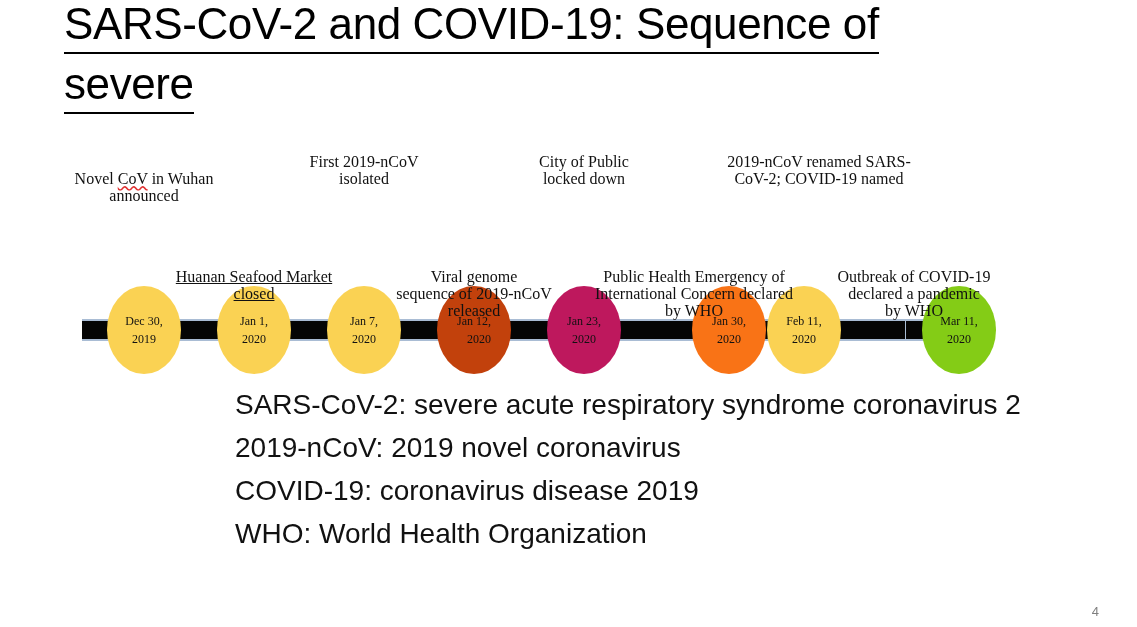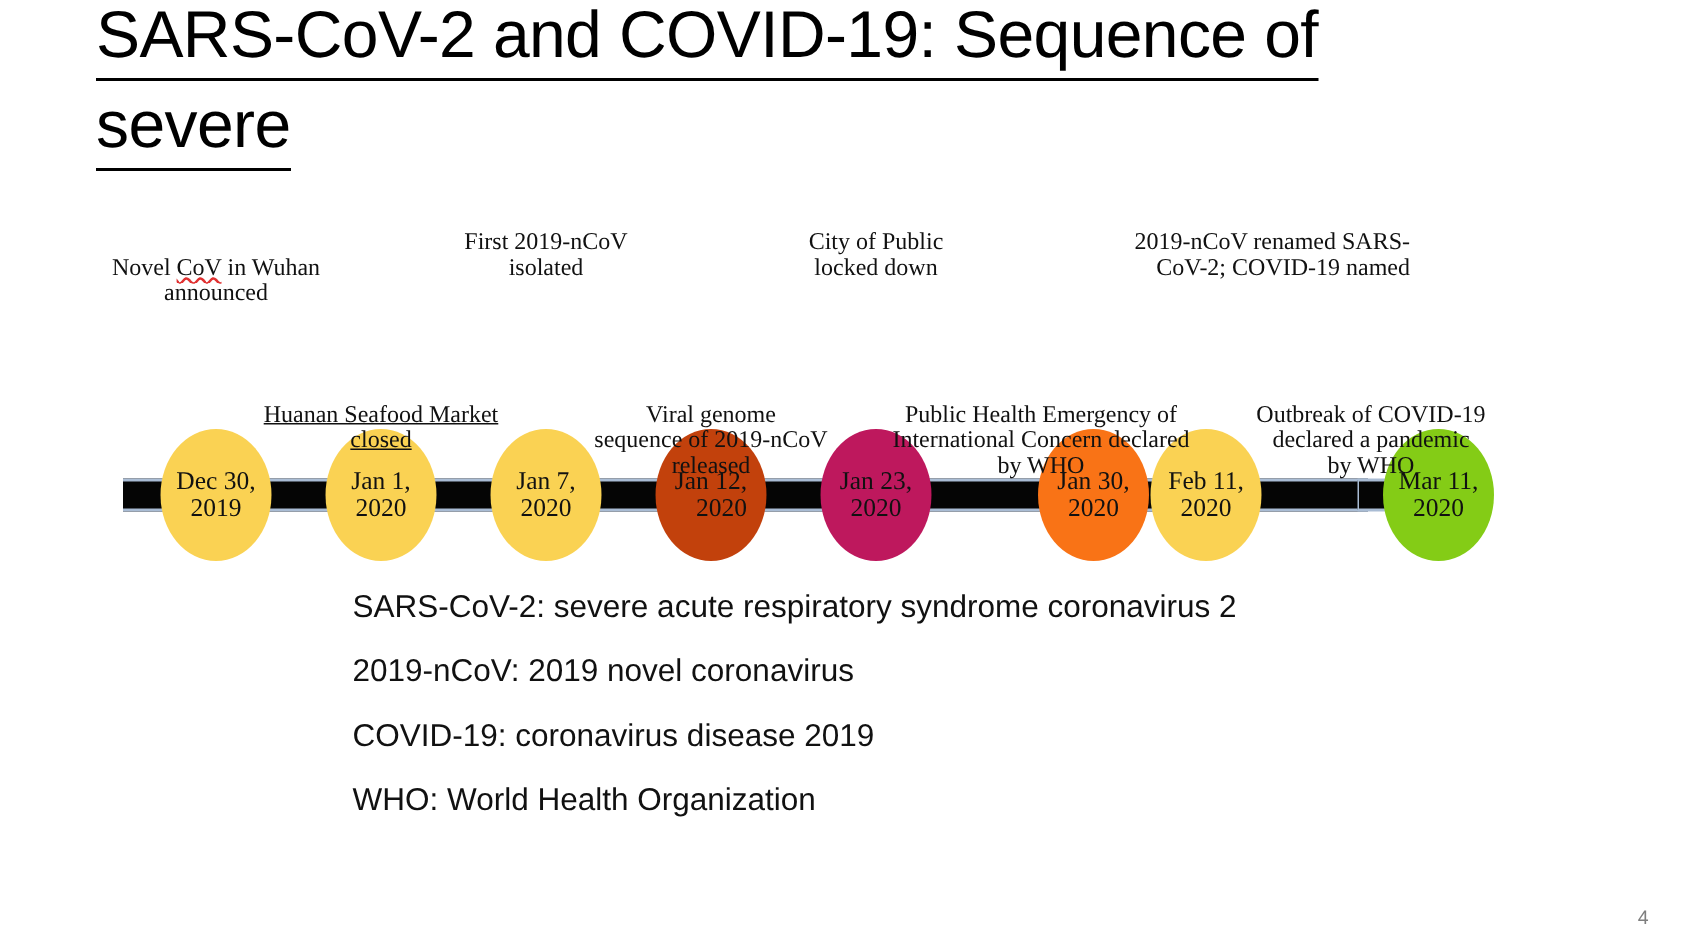--- a/index.html
+++ b/index.html
@@ -75,21 +75,21 @@
     height: 88px;
     border-radius: 50% / 50%;
     background: #fad253;
     display: flex;
     align-items: center;
     justify-content: center;
     text-align: center;
   }
   .tl-node .tl-date {
     font-family: "Liberation Serif", serif;
-    font-size: 17px;
+    font-size: 12px;
     line-height: 18px;
     color: #111;
     white-space: pre-line;
   }
 
   .tl-label {
     position: absolute;
     font-family: "Liberation Serif", serif;
     font-size: 16px;
     line-height: 17px;
@@ -107,21 +107,21 @@
 
   
   #definitions {
     position: absolute;
     left: 235px;
     top: 383px;
     width: 760px;
   }
   #definitions .def-line {
     font-family: "Liberation Sans Narrow", "Liberation Sans", sans-serif;
-    font-size: 21px;
+    font-size: 28px;
     line-height: 43px;
     color: #111;
     letter-spacing: 0px;
     white-space: nowrap;
   }
 
   
   #page-number {
     position: absolute;
     right: 38px;
@@ -188,21 +188,21 @@
       <div class="tl-label above" style="width: 200px; left: 264px; top: 35px;">First 2019-nCoV
 isolated</div>
       <div class="tl-label below" style="width: 200px; left: 374px; top: 150px;">Viral genome
 sequence of 2019-nCoV
 released</div>
       <div class="tl-label above" style="width: 200px; left: 484px; top: 35px;">City of Public
 locked down</div>
       <div class="tl-label below" style="width: 200px; left: 594px; top: 150px;">Public Health Emergency of
 International Concern declared
 by WHO</div>
-      <div class="tl-label above" style="width: 200px; left: 740px; top: 35px; text-align: right;">2019-nCoV renamed SARS-
+      <div class="tl-label above" style="width: 200px; left: 719px; top: 35px;">2019-nCoV renamed SARS-
 CoV-2; COVID-19 named</div>
       <div class="tl-label below" style="width: 200px; left: 814px; top: 150px;">Outbreak of COVID-19
 declared a pandemic
 by WHO</div>
     </div>
 </div>
 
 <div id="definitions">
     <div class="def-line">SARS-CoV-2: severe acute respiratory syndrome coronavirus 2</div>
     <div class="def-line">2019-nCoV: 2019 novel coronavirus</div>

